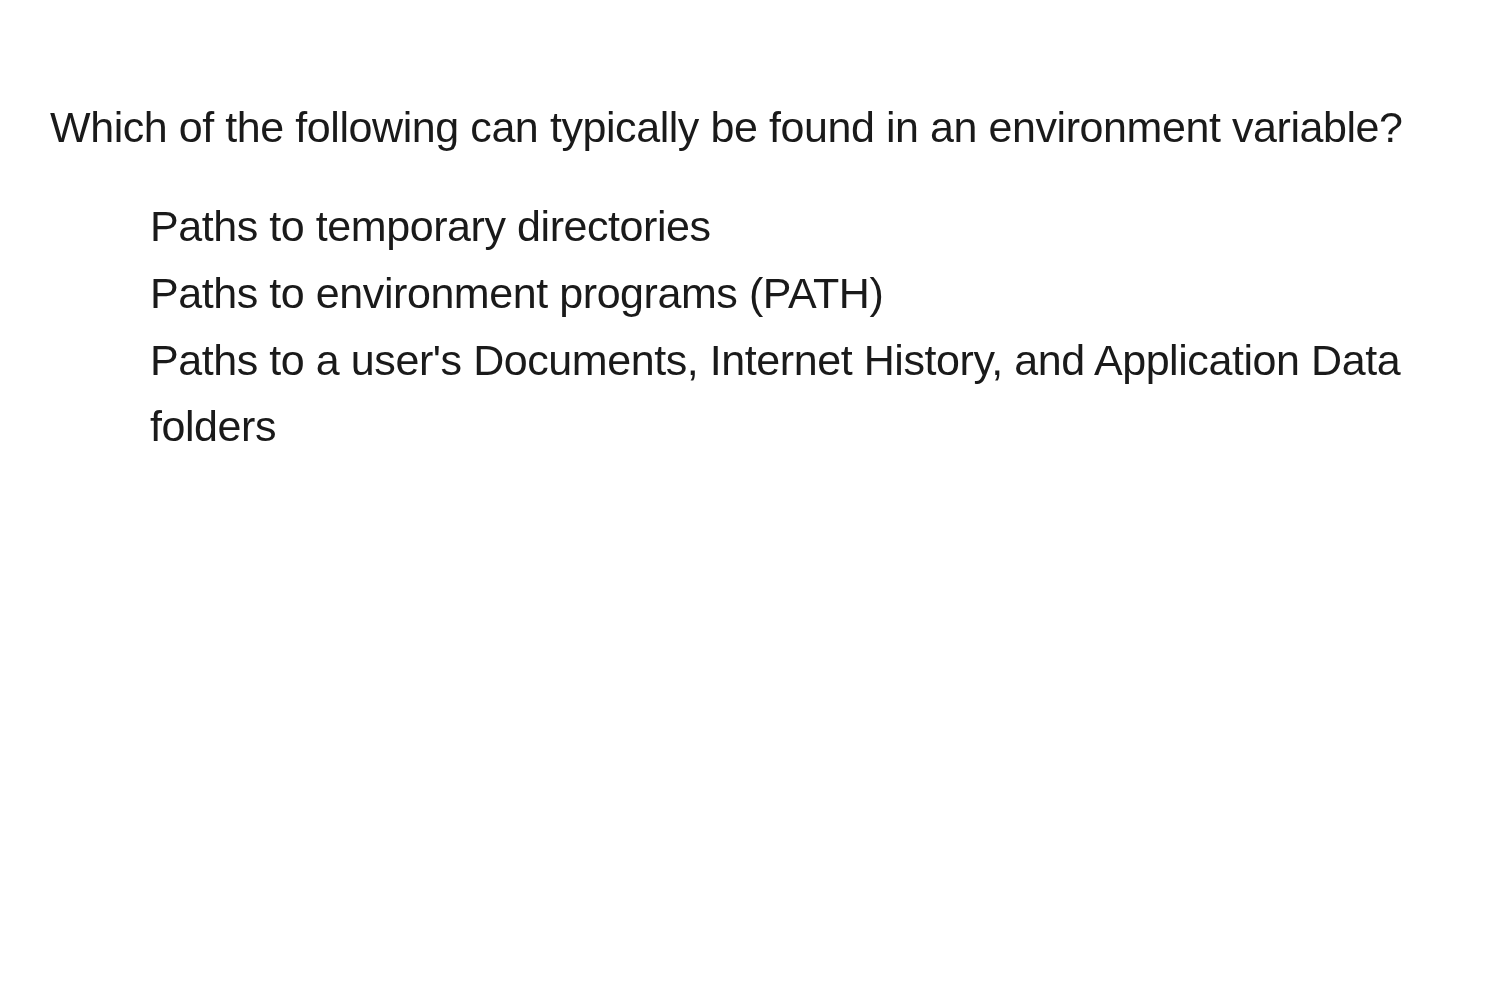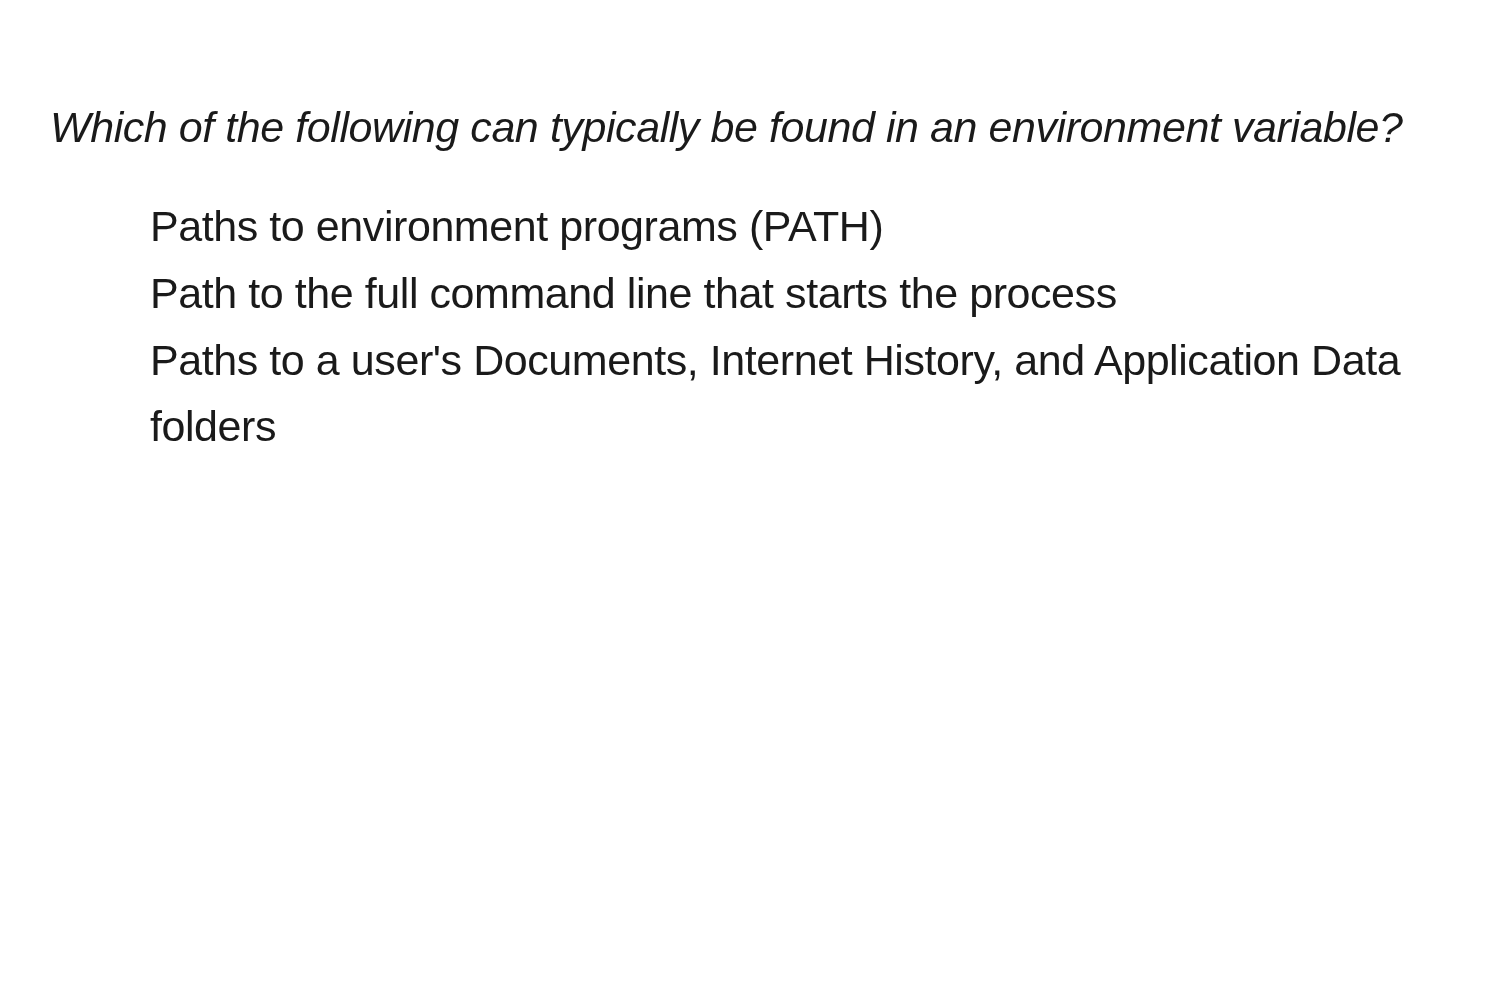--- a/index.html
+++ b/index.html
@@ -14,35 +14,34 @@
       width: 1500px;
       height: 1008px;
       padding: 90px 50px 50px 50px;
     }
     .question {
       font-size: 43px;
       line-height: 1.75;
       font-weight: 400;
       margin-bottom: 28px;
       letter-spacing: -0.01em;
-      font-style: italic;
     }
     .options {
       padding-left: 100px;
     }
     .option {
       font-size: 43px;
       line-height: 1.55;
       font-weight: 400;
       letter-spacing: -0.01em;
       margin-bottom: 0px;
     }
   </style>
 </head>
 <body>
 
 <div class="question">Which of the following can typically be found in an environment variable?</div>
 
 <div class="options">
+  <div class="option">Paths to temporary directories</div>
   <div class="option">Paths to environment programs (PATH)</div>
-  <div class="option">Path to the full command line that starts the process</div>
   <div class="option">Paths to a user's Documents, Internet History, and Application Data folders</div>
 </div>
 
 </body></html>

